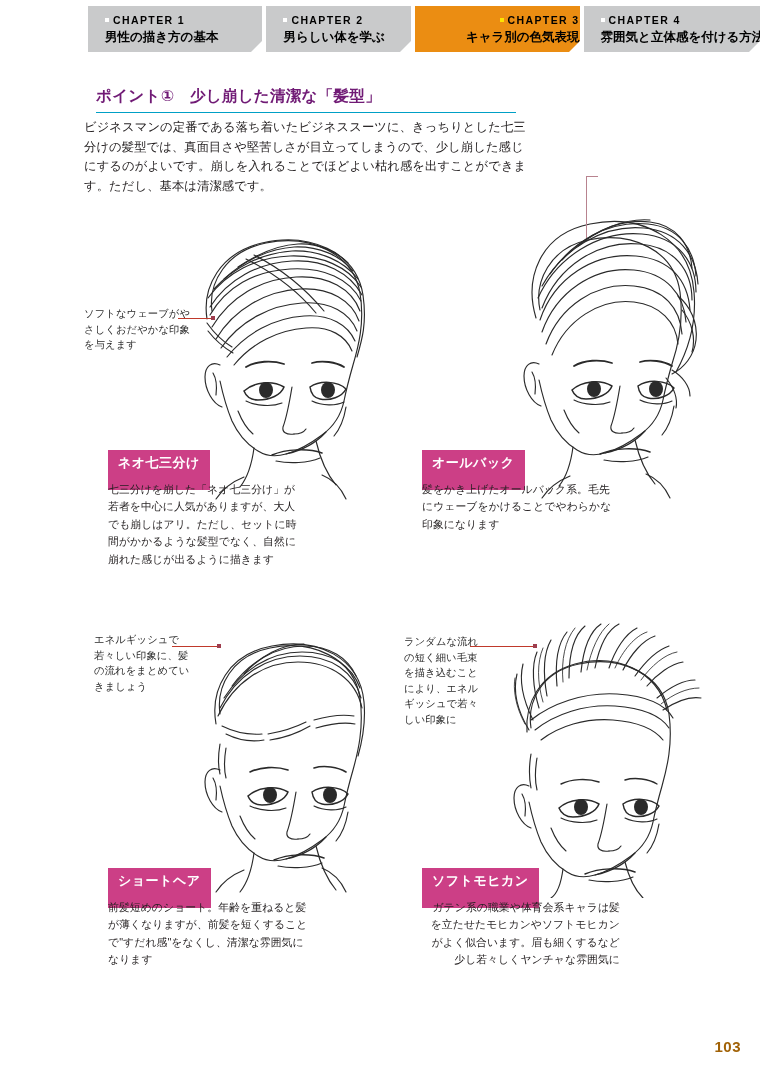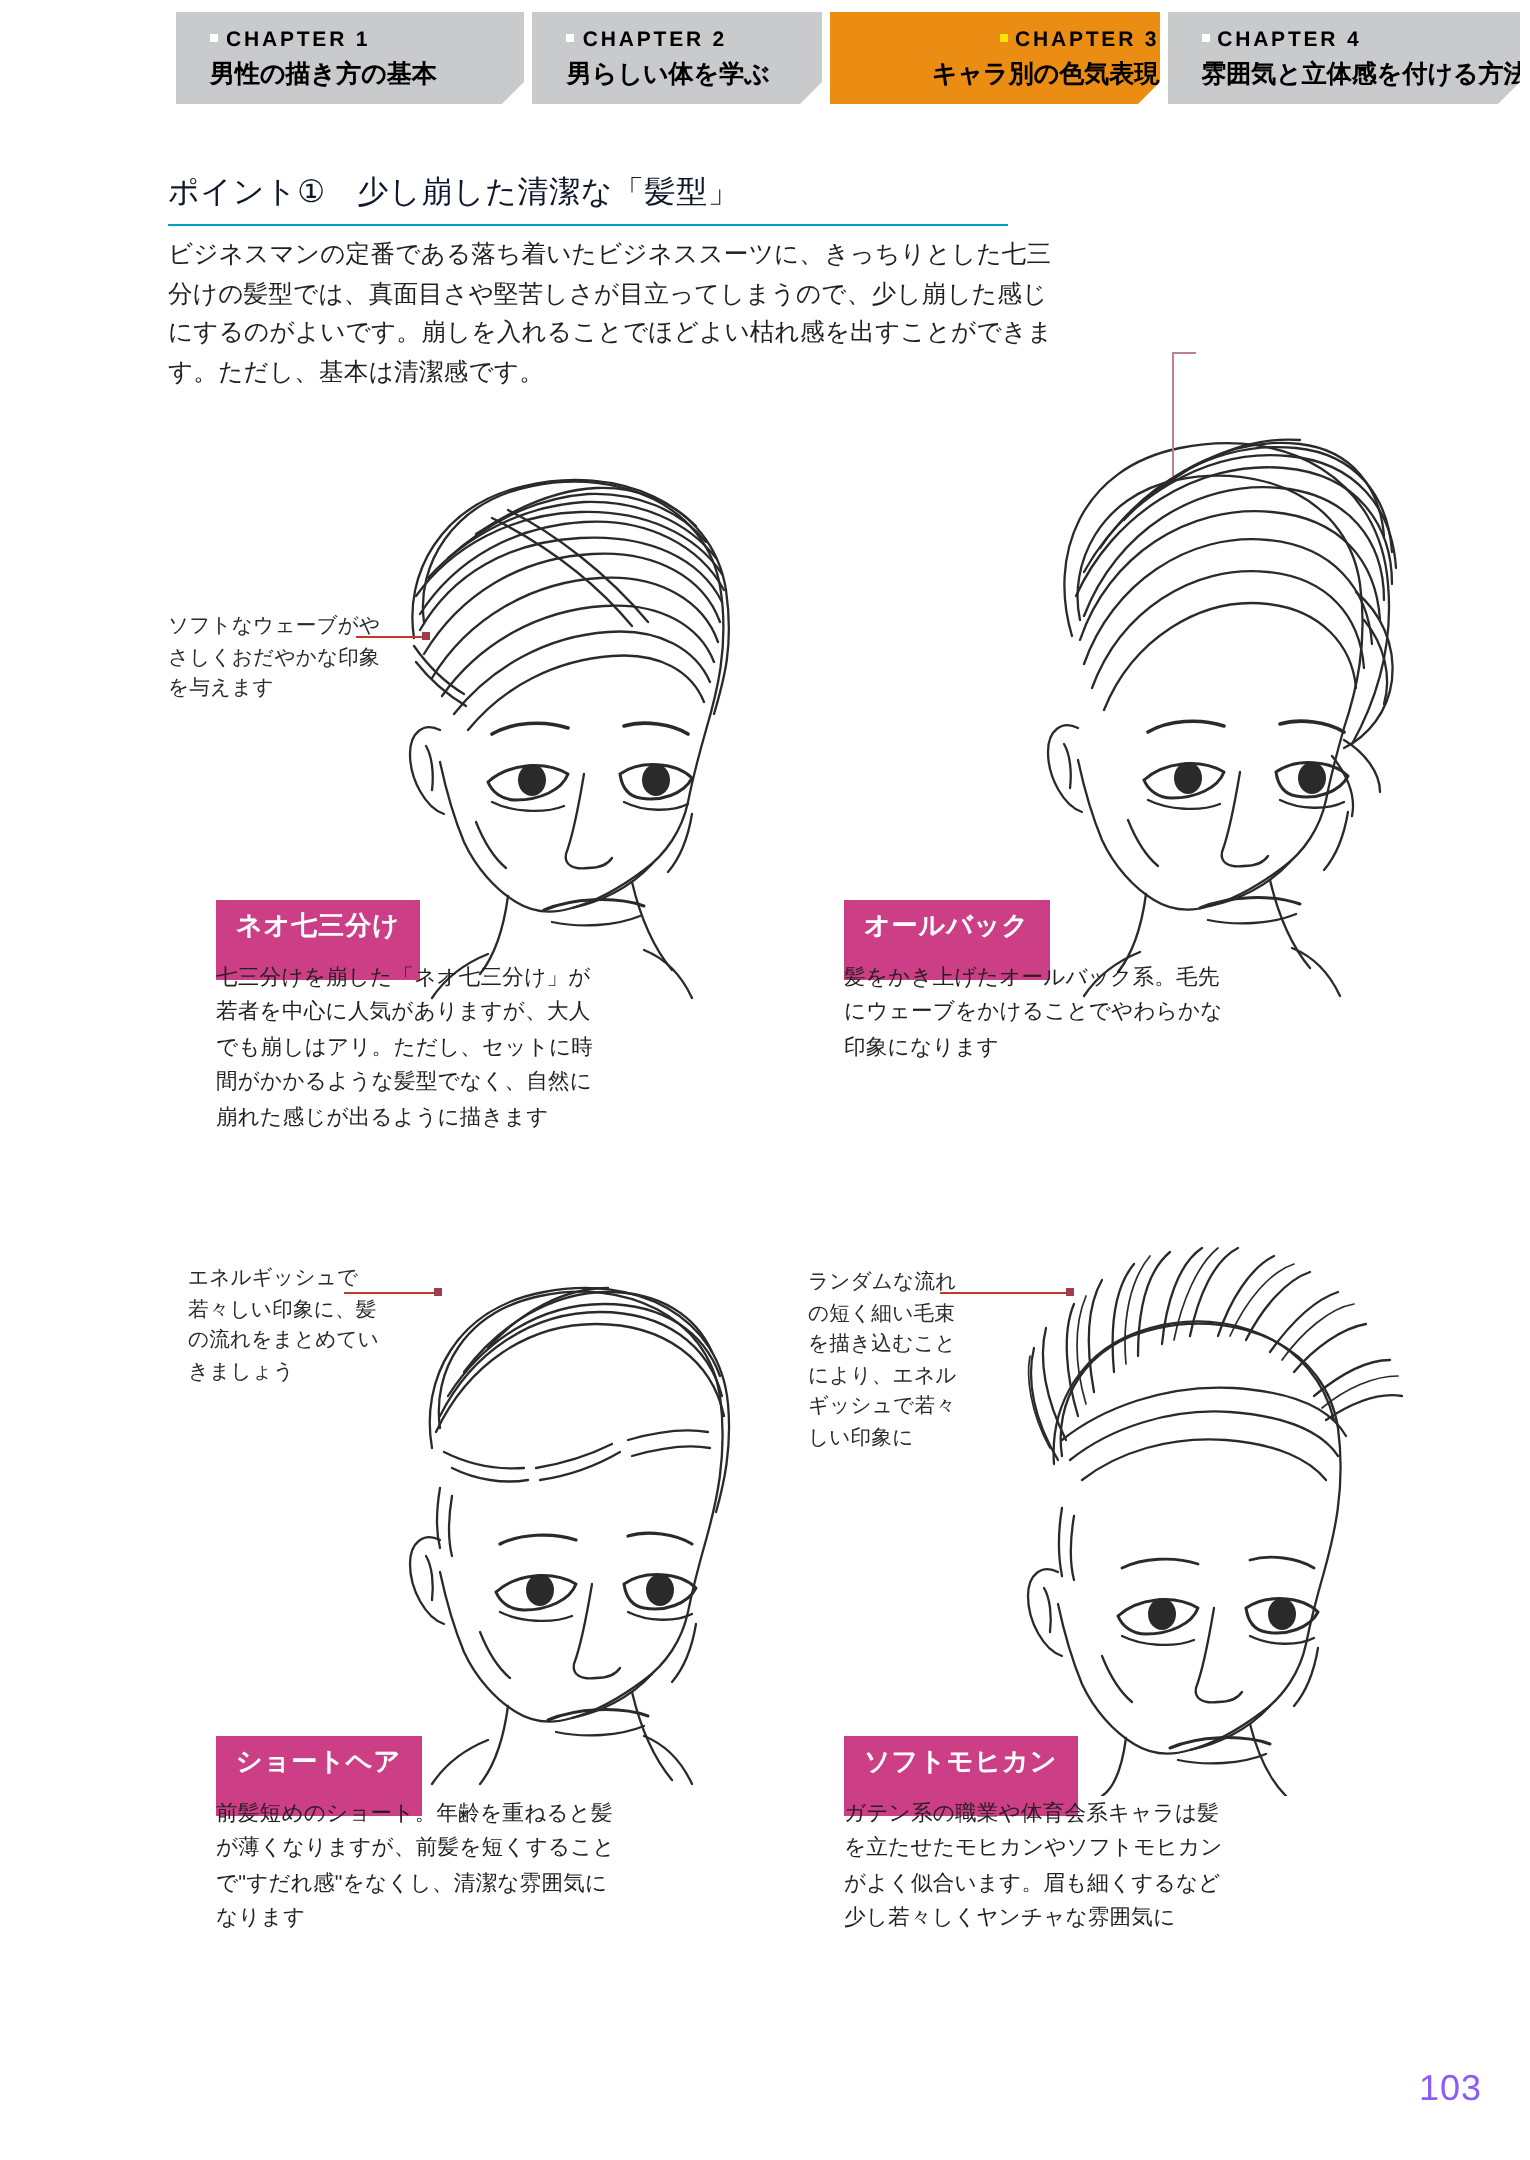--- a/index.html
+++ b/index.html
@@ -72,26 +72,26 @@
     font-size: 12.5px;
     font-weight: bold;
     line-height: 16px;
     margin-top: 2px;
     white-space: nowrap;
   }
 
   
   #point-heading {
     position: absolute;
-    left: 84px;
+    left: 96px;
     top: 86px;
     width: 420px;
     font-size: 15.5px;
-    font-weight: normal;
-    color: #0f172a;
+    font-weight: bold;
+    color: #701a75;
     letter-spacing: .3px;
     padding-bottom: 5px;
     border-bottom: 1.6px solid #00a0c6;
     white-space: nowrap;
   }
 
   
   #intro-paragraph {
     position: absolute;
     left: 84px;
@@ -141,23 +141,24 @@
     line-height: 17.4px;
     color: #231f20;
     letter-spacing: .1px;
   }
 
   
   #page-number {
     position: absolute;
     right: 24px;
     bottom: 25px;
-    font-size: 18px;
-    color: #8b5cf6;
+    font-size: 15px;
+    color: #a16207;
     letter-spacing: .5px;
+    font-weight: bold;
   }
 
   
   .illus {
     position: absolute;
   }
   .illus svg { display: block; }
 </style>
 </head>
 <body>
@@ -435,17 +436,17 @@
   <div class="style-label" style="left:108px; top:450px;">ネオ七三分け</div>
   <div class="style-desc" style="left:108px; top:481px; width:192px;">七三分けを崩した「ネオ七三分け」が若者を中心に人気がありますが、大人でも崩しはアリ。ただし、セットに時間がかかるような髪型でなく、自然に崩れた感じが出るように描きます</div>
 
   <div class="style-label" style="left:422px; top:450px;">オールバック</div>
   <div class="style-desc" style="left:422px; top:481px; width:190px;">髪をかき上げたオールバック系。毛先にウェーブをかけることでやわらかな印象になります</div>
 
   <div class="style-label" style="left:108px; top:868px;">ショートヘア</div>
   <div class="style-desc" style="left:108px; top:899px; width:200px;">前髪短めのショート。年齢を重ねると髪が薄くなりますが、前髪を短くすることで"すだれ感"をなくし、清潔な雰囲気になります</div>
 
   <div class="style-label" style="left:422px; top:868px;">ソフトモヒカン</div>
-  <div class="style-desc" style="left:422px; top:899px; width:198px;">ガテン系の職業や体育会系キャラは髪を立たせたモヒカンやソフトモヒカンがよく似合います。眉も細くするなど少し若々しくヤンチャな雰囲気に</div>
+  <div class="style-desc" style="left:422px; top:899px; width:198px;text-align:right;">ガテン系の職業や体育会系キャラは髪を立たせたモヒカンやソフトモヒカンがよく似合います。眉も細くするなど少し若々しくヤンチャな雰囲気に</div>
 
   <div id="page-number">103</div>
 
 </div>
 
 </body></html>

